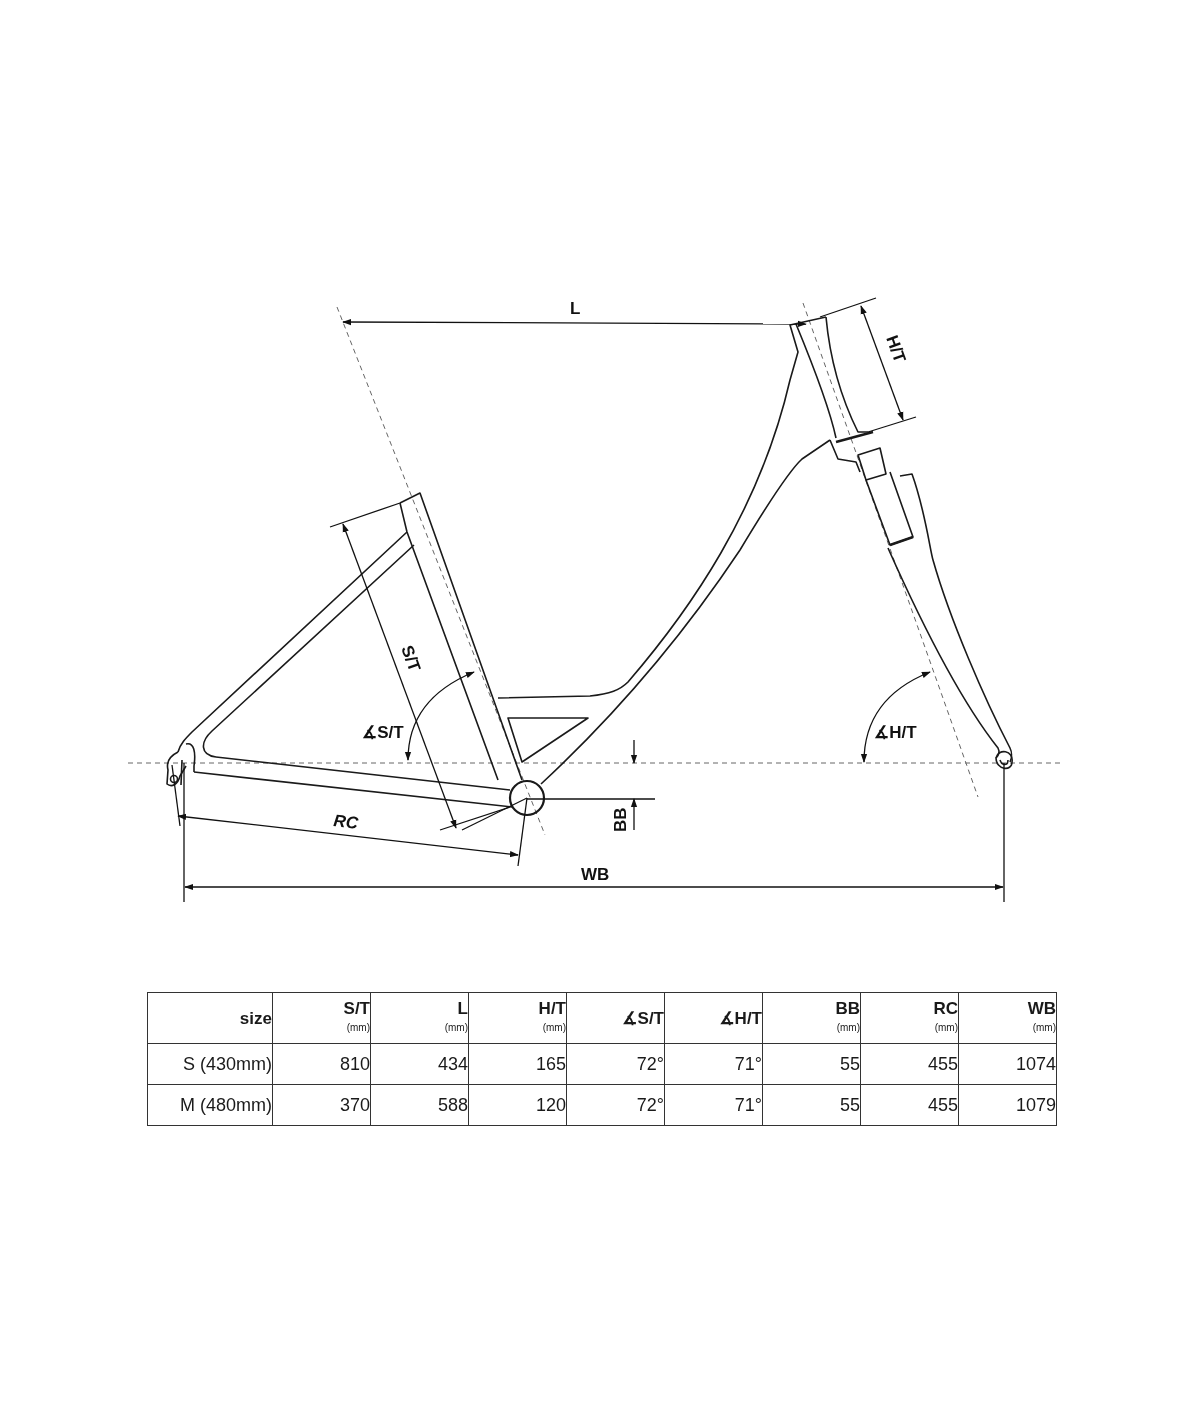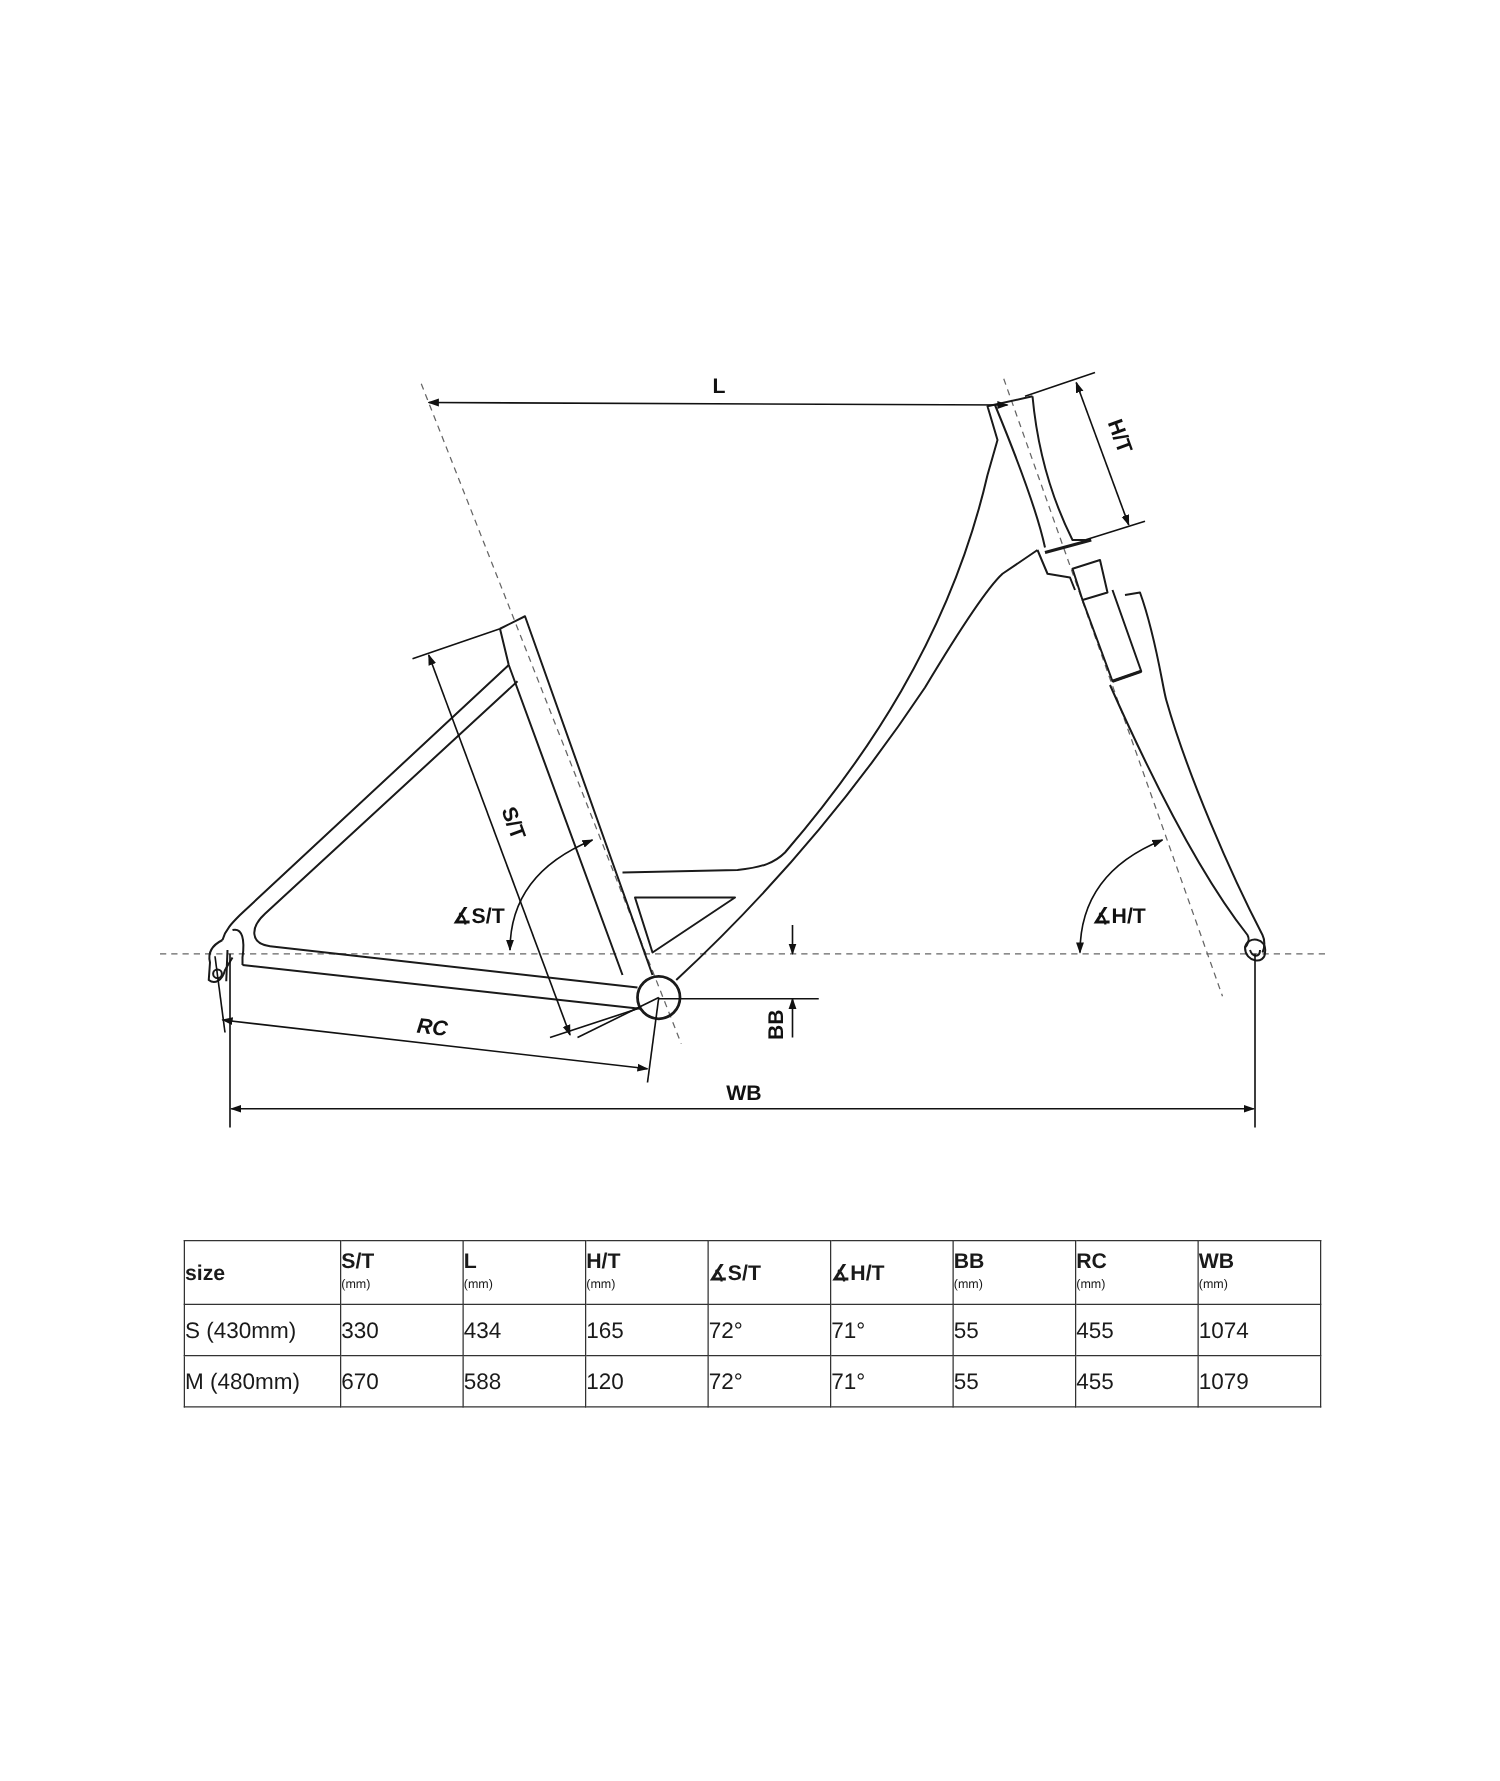--- a/index.html
+++ b/index.html
@@ -1,20 +1,20 @@
 <!DOCTYPE html>
 <html><head>
 <meta charset="utf-8">
 <style>
   html, body { margin: 0; padding: 0; background: #ffffff; }
   body { width: 1200px; height: 1425px; position: relative; overflow: hidden; font-family: "Liberation Sans", sans-serif; color: #1a1a1a; }
   #diagram { position: absolute; left: 0; top: 0; width: 1200px; height: 960px; }
   .dim-label { font-family: "Liberation Sans", sans-serif; font-weight: bold; font-size: 17px; fill: #111; }
   #geo-table { position: absolute; left: 147px; top: 992px; border-collapse: collapse; }
-  #geo-table td, #geo-table th { border: 1.5px solid #333; text-align: left; padding: 0; font-family: "Liberation Sans", sans-serif; color: #1a1a1a; }
+  #geo-table td, #geo-table th { border: 1.5px solid #333; text-align: right; padding: 0; font-family: "Liberation Sans", sans-serif; color: #1a1a1a; }
   #geo-table th { height: 50px; font-weight: bold; font-size: 17px; line-height: 19px; }
   #geo-table th .unit { display: block; font-weight: normal; font-size: 10px; }
   #geo-table td { height: 40px; font-size: 18px; }
   .c0 { width: 124px; } .cN { width: 97px; }
 </style>
 </head>
 <body>
 
 <svg id="diagram" viewBox="0 0 1200 960" xmlns="http://www.w3.org/2000/svg">
   <defs>
@@ -118,32 +118,32 @@
       <th class="cN"><span>∡S/T</span></th>
       <th class="cN"><span>∡H/T</span></th>
       <th class="cN"><span>BB</span><span class="unit">(mm)</span></th>
       <th class="cN"><span>RC</span><span class="unit">(mm)</span></th>
       <th class="cN"><span>WB</span><span class="unit">(mm)</span></th>
     </tr>
   </thead>
   <tbody>
     <tr>
       <td>S (430mm)</td>
-      <td>330</td>
+      <td>810</td>
       <td>434</td>
       <td>165</td>
       <td>72°</td>
       <td>71°</td>
       <td>55</td>
       <td>455</td>
       <td>1074</td>
     </tr>
     <tr>
       <td>M (480mm)</td>
-      <td>670</td>
+      <td>370</td>
       <td>588</td>
       <td>120</td>
       <td>72°</td>
       <td>71°</td>
       <td>55</td>
       <td>455</td>
       <td>1079</td>
     </tr>
   </tbody>
 </table>

